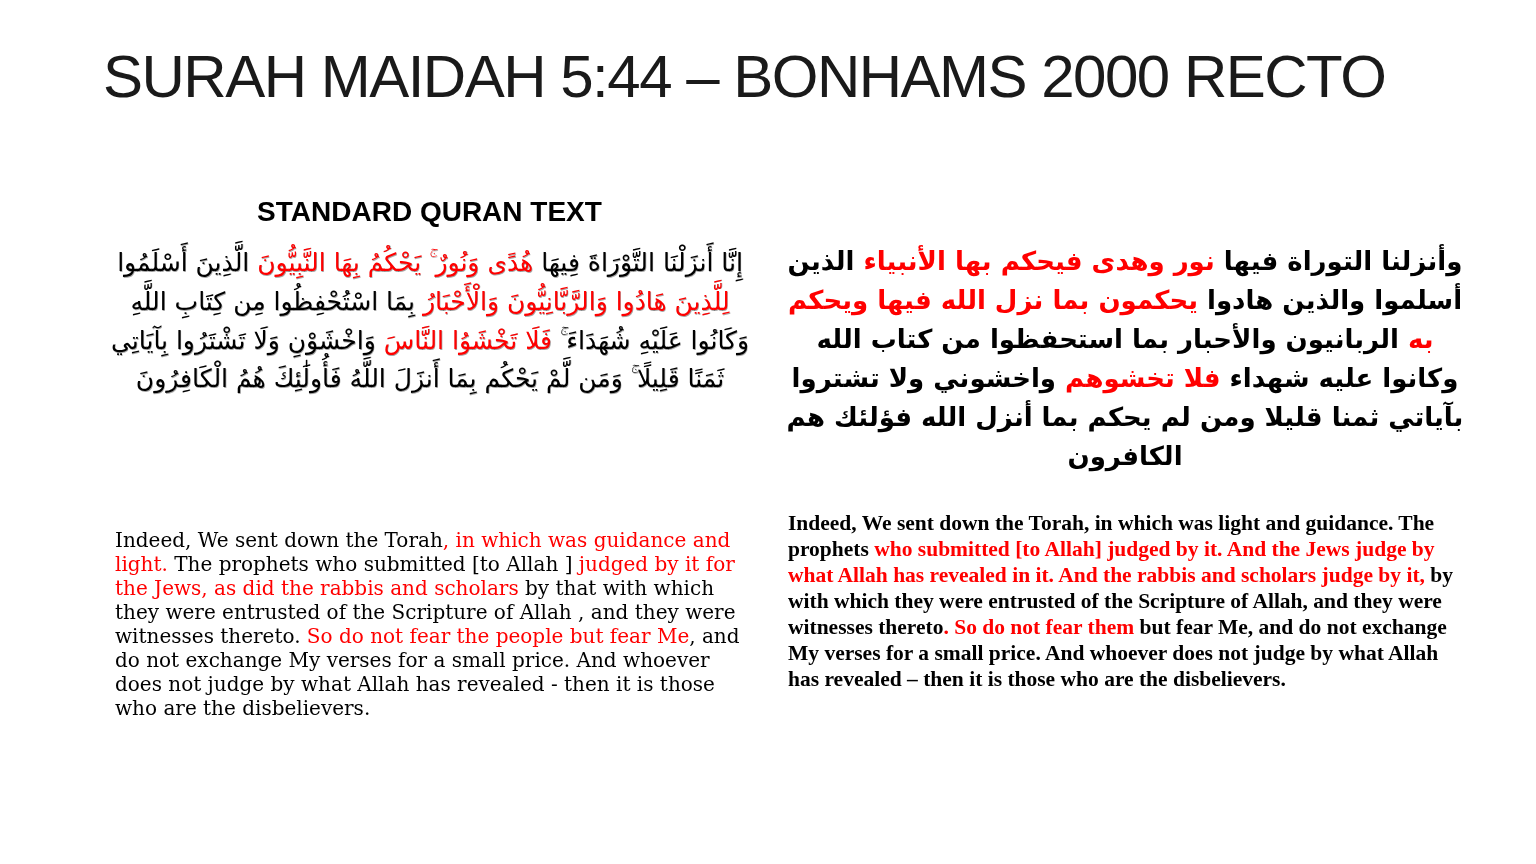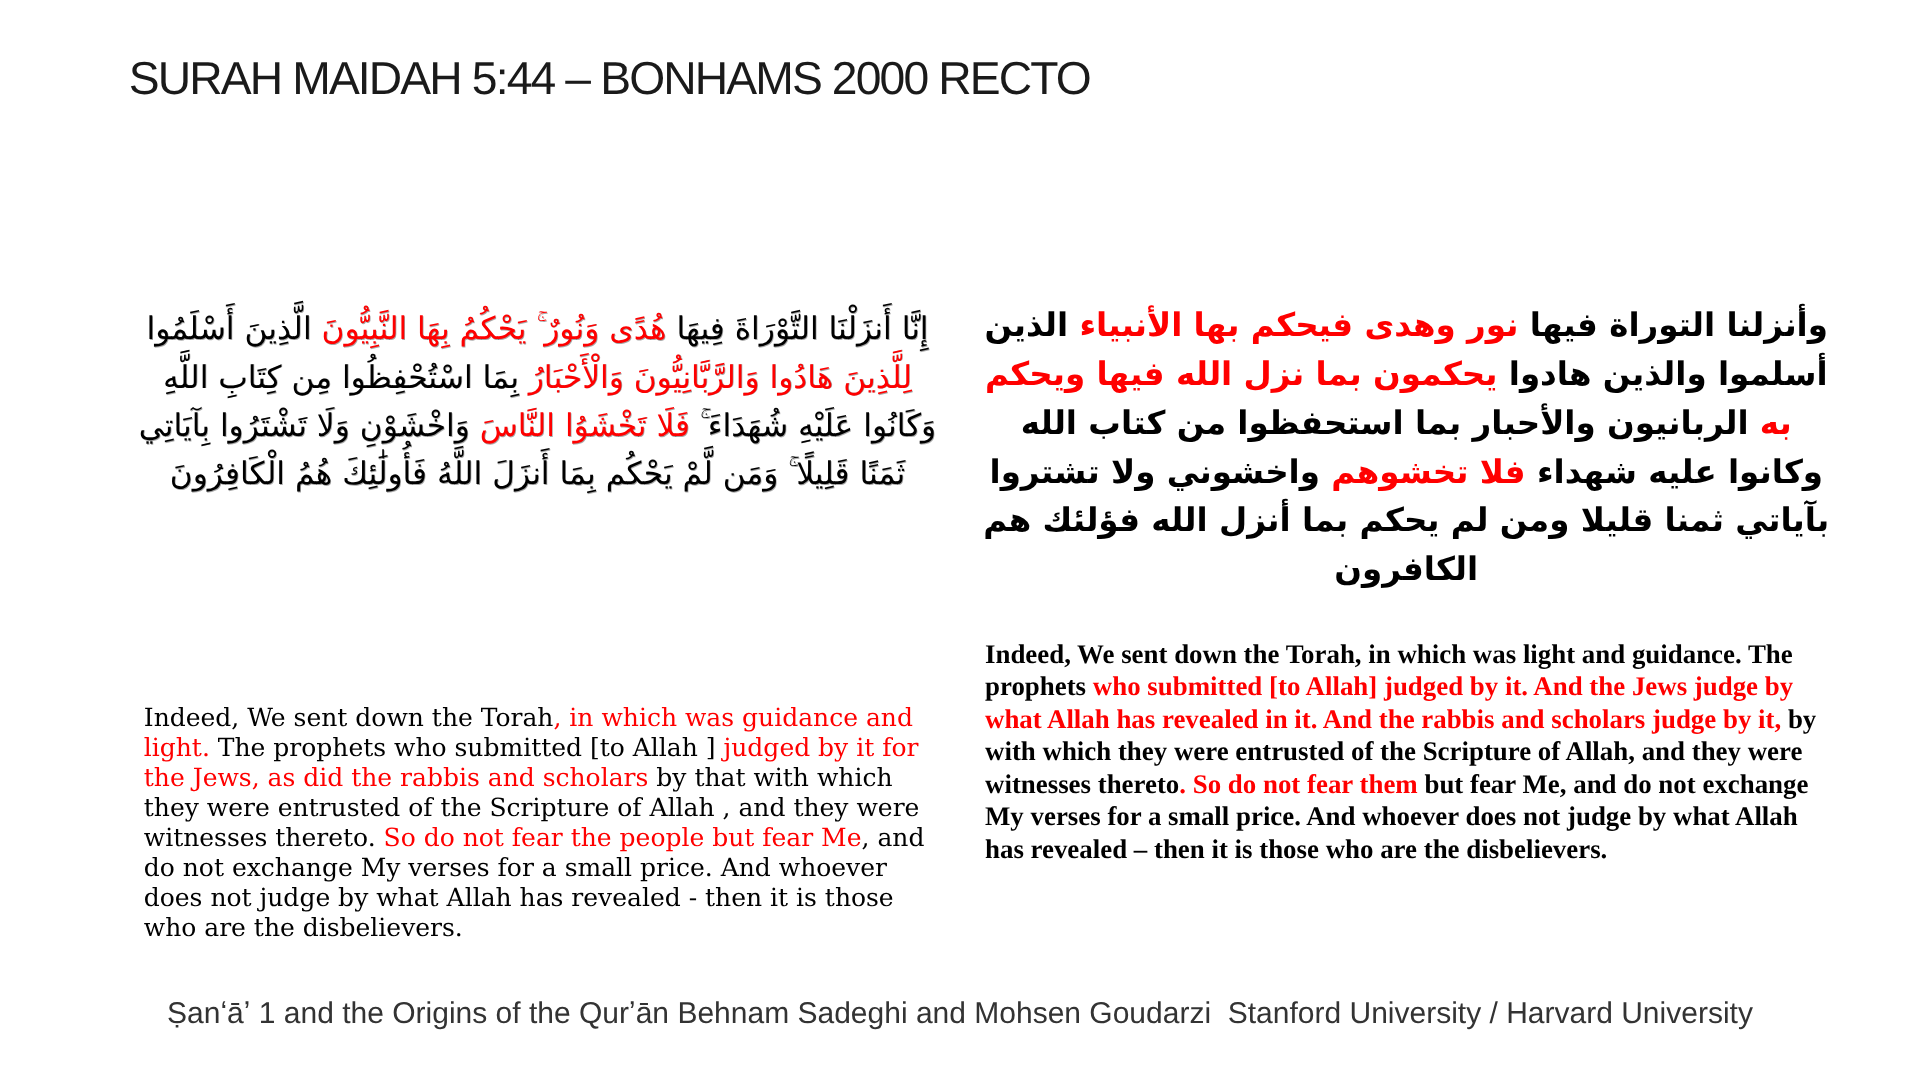--- a/index.html
+++ b/index.html
@@ -16,21 +16,21 @@
     overflow: hidden;
     font-family: "Liberation Sans", sans-serif;
   }
   .title {
     position: absolute;
     left: 103px;
     top: 42px;
     margin: 0;
     font-family: "Liberation Sans", sans-serif;
     font-weight: 300;
-    font-size: 37px;
+    font-size: 60px;
     letter-spacing: -1.5px;
     color: var(--title-color, #1a1a1a);
     white-space: nowrap;
   }
   .col-header {
     position: absolute;
     top: 196px;
     font-family: "Liberation Sans", sans-serif;
     font-weight: 700;
     font-size: 28px;
@@ -69,21 +69,20 @@
     color: var(--black, #000);
     text-align: left;
   }
   .english.left {
     left: 115px;
     width: 635px;
     top: 528px;
     font-family: "DejaVu Serif", serif;
     font-size: 20px;
     line-height: 1.2;
-    margin-top: 34px;
   }
   .english.right {
     left: 788px;
     width: 672px;
     top: 510px;
     font-family: "Liberation Serif", serif;
     font-size: 21.5px;
     line-height: 1.21;
     font-weight: bold;
   }
@@ -102,24 +101,24 @@
     color: var(--footer-color, #333333);
     white-space: pre;
   }
 </style>
 </head>
 <body>
 
 <div class="slide" style="--bg: #ffffff; --red: #ff0000; --black: #000000; --title-color: #1a1a1a; --footer-color: #333333;">
   <h1 class="title">SURAH MAIDAH 5:44 – BONHAMS 2000 RECTO</h1>
 
+  <div class="col-header left">STANDARD QURAN TEXT</div>
 
 
   <div class="arabic left" dir="rtl" lang="ar"><span class="seg-black">إِنَّا أَنزَلْنَا التَّوْرَاةَ فِيهَا </span><span class="seg-red">هُدًى وَنُورٌ ۚ يَحْكُمُ بِهَا النَّبِيُّونَ </span><span class="seg-black">الَّذِينَ أَسْلَمُوا </span><span class="seg-red">لِلَّذِينَ هَادُوا وَالرَّبَّانِيُّونَ وَالْأَحْبَارُ </span><span class="seg-black">بِمَا اسْتُحْفِظُوا مِن كِتَابِ اللَّهِ وَكَانُوا عَلَيْهِ شُهَدَاءَ ۚ </span><span class="seg-red">فَلَا تَخْشَوُا النَّاسَ </span><span class="seg-black">وَاخْشَوْنِ وَلَا تَشْتَرُوا بِآيَاتِي ثَمَنًا قَلِيلًا ۚ وَمَن لَّمْ يَحْكُم بِمَا أَنزَلَ اللَّهُ فَأُولَٰئِكَ هُمُ الْكَافِرُونَ</span></div>
 
   <div class="arabic right" dir="rtl" lang="ar"><span class="seg-black">وأنزلنا التوراة فيها </span><span class="seg-red">نور وهدى فيحكم بها الأنبياء </span><span class="seg-black">الذين أسلموا والذين هادوا </span><span class="seg-red">يحكمون بما نزل الله فيها ويحكم به </span><span class="seg-black">الربانيون والأحبار بما استحفظوا من كتاب الله وكانوا عليه شهداء </span><span class="seg-red">فلا تخشوهم </span><span class="seg-black">واخشوني ولا تشتروا بآياتي ثمنا قليلا ومن لم يحكم بما أنزل الله فؤلئك هم الكافرون</span></div>
 
   <div class="english left"><span class="seg-black">Indeed, We sent down the Torah</span><span class="seg-red">, in which was guidance and light.</span><span class="seg-black"> The prophets who submitted [to Allah ] </span><span class="seg-red">judged by it for the Jews, as did the rabbis and scholars </span><span class="seg-black">by that with which they were entrusted of the Scripture of Allah , and they were witnesses thereto. </span><span class="seg-red">So do not fear the people but fear Me</span><span class="seg-black">, and do not exchange My verses for a small price. And whoever does not judge by what Allah has revealed - then it is those who are the disbelievers.</span></div>
 
   <div class="english right"><span class="seg-black">Indeed, We sent down the Torah, in which was light and guidance. The prophets </span><span class="seg-red">who submitted [to Allah] judged by it. And the Jews judge by what Allah has revealed in it. And the rabbis and scholars judge by it,</span><span class="seg-black"> by with which they were entrusted of the Scripture of Allah, and they were witnesses thereto</span><span class="seg-red">. So do not fear them </span><span class="seg-black">but fear Me, and do not exchange My verses for a small price. And whoever does not judge by what Allah has revealed – then it is those who are the disbelievers.</span></div>
 
-  <div class="footer">Ṣanʻāʼ 1 and the Origins of the Qurʼān Behnam Sadeghi and Mohsen Goudarzi  Stanford University / Harvard University</div>
 </div>
 
 </body></html>

